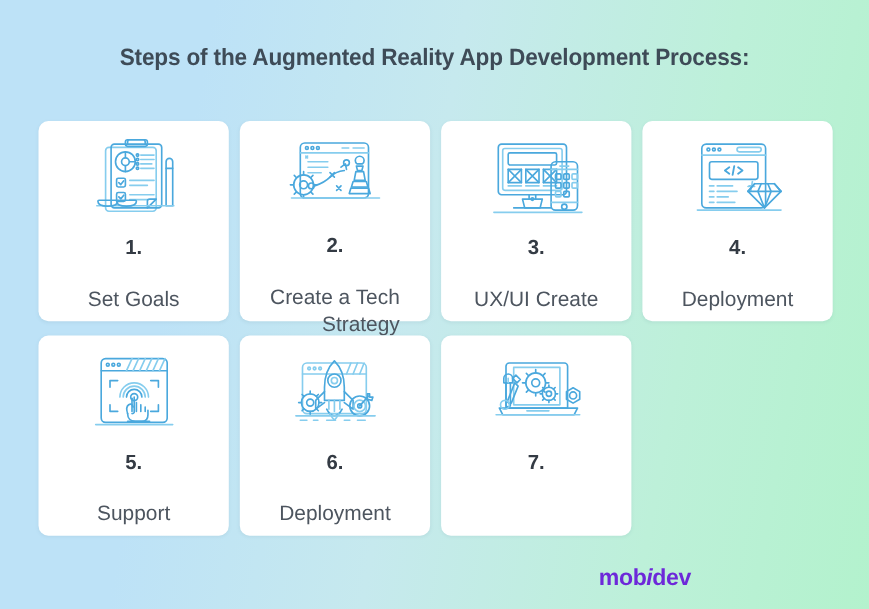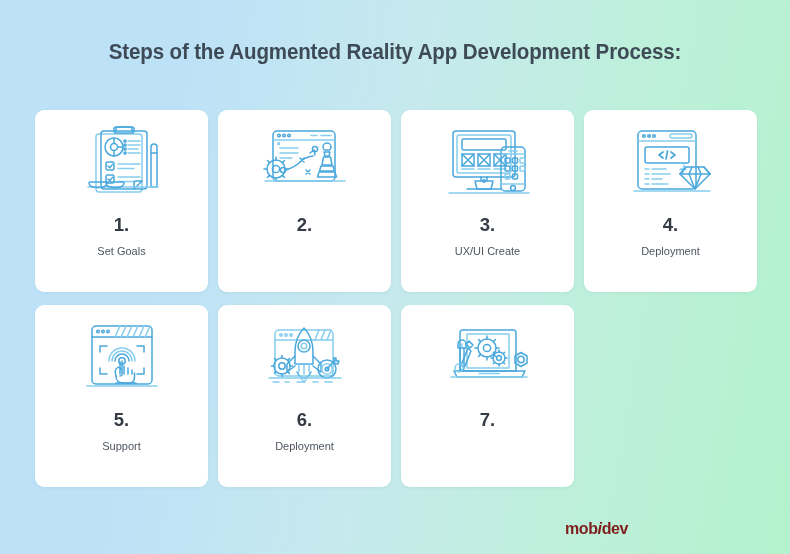--- a/index.html
+++ b/index.html
@@ -74,37 +74,37 @@
 
   .card-number {
     margin-top: 14px;
     font-size: 18.5px;
     font-weight: bold;
     color: #343b44;
     line-height: 1;
   }
 
   .card-label {
-    margin-top: 9px;
-    font-size: 11px;
+    margin-top: 25px;
+    font-size: 19px;
     color: #4d555f;
     text-align: right;
     line-height: 1.33;
     padding: 0 8px;
     white-space: pre-line;
   }
 
   
   #logo {
     position: absolute;
     right: 30px;
     bottom: 16px;
-    font-size: 16px;
+    font-size: 21px;
     font-weight: bold;
-    color: #7f1d1d;
+    color: #6d28d9;
     letter-spacing: -0.4px;
     margin-top: 48px;
   }
   #logo .lg-i {
     font-style: italic;
   }
 </style>
 </head>
 <body>
 
@@ -171,20 +171,22 @@
             <path d="M17 35 v-3 M17 53 v3 M8 44 h-3 M26 44 h3 M10.6 37.6 l-2.1 -2.1 M23.4 50.4 l2.1 2.1 M10.6 50.4 l-2.1 2.1 M23.4 37.6 l2.1 -2.1"></path>
             <path d="M64 22 a4 4 0 0 1 8 0 c0 2 -1.5 3 -1.5 3 h-5 s-1.5 -1 -1.5 -3z"></path>
             <path d="M65 27 h6 l-1 4 h-4 z"></path>
             <path d="M64.5 32 h7 l1.5 8 h-10 z"></path>
             <path d="M62 41 h12 l1.5 5 h-15 z"></path>
             <path d="M60 47 h16 l1.5 5 h-19 z"></path>
             <path d="M6 56 h80" stroke="#86cdee"></path>
           </svg>
         </div>
         <div class="card-number">2.</div>
+        <div class="card-label">Create a Tech
+Strategy</div>
       </div>
 
       <div class="card">
         <div class="card-icon">
           <svg width="90" height="76" viewBox="0 0 90 76" fill="none" stroke="#4aa8dd" stroke-width="1.5" stroke-linecap="round" stroke-linejoin="round">
             <rect x="10" y="6" width="62" height="46" rx="3"></rect>
             <rect x="14" y="10" width="54" height="38" rx="2" stroke="#86cdee"></rect>
             <rect x="19" y="14" width="44" height="11" rx="1.5"></rect>
             <rect x="19" y="29" width="12" height="12"></rect>
             <path d="M19 29 l12 12 M31 29 l-12 12"></path>

